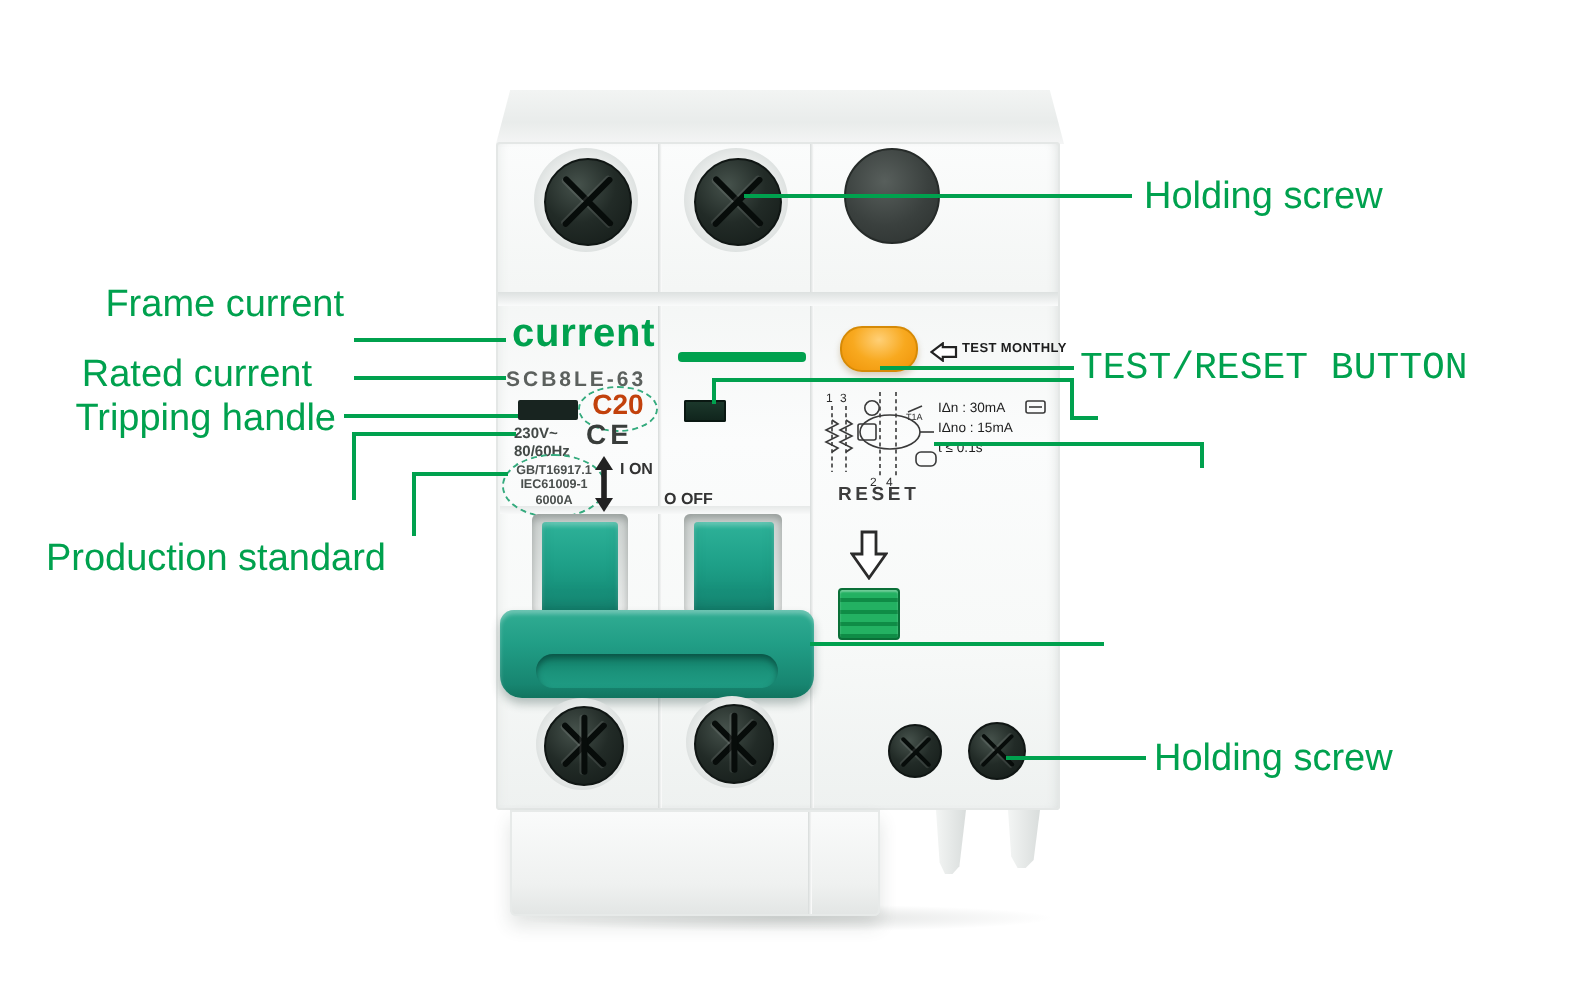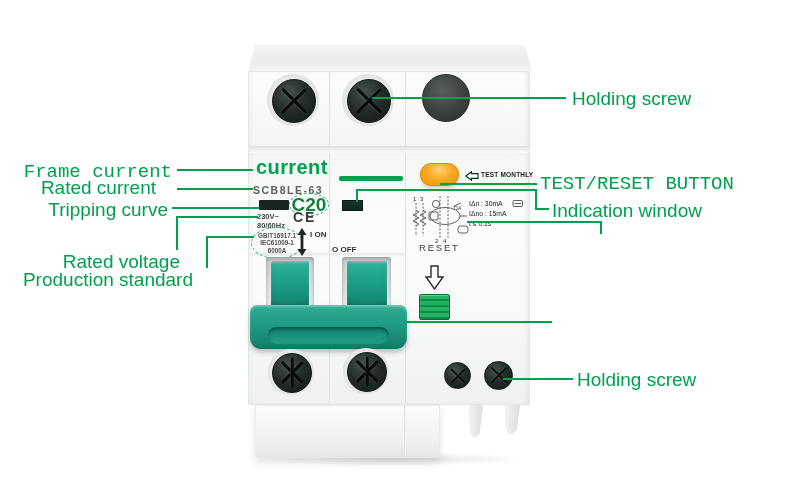--- a/index.html
+++ b/index.html
@@ -57,36 +57,36 @@
     box-shadow:0 3px 5px rgba(30,60,52,.30), inset 0 2px 2px rgba(255,255,255,.30);}
   .handle-grip{border-radius:9px;
     background:linear-gradient(180deg,#117c66,#1b937b 55%,#1f9c84);
     box-shadow:inset 0 2px 3px rgba(4,50,42,.55);}
 
   
   .brand{left:256px;top:157px;font-size:20px;font-weight:700;color:#00a14e;letter-spacing:.4px;}
   .model{left:253px;top:184px;font-size:10.5px;font-weight:700;color:#5c615e;letter-spacing:1.5px;text-align:right;}
   .trip-bar{left:259px;top:200px;width:30px;height:10px;background:#182420;border-radius:1px;}
   .c20{left:289px;top:193px;width:38px;height:21px;border:1.5px dashed #35ab7e;border-radius:50%;
-    display:flex;align-items:center;justify-content:center;font-size:19px;font-weight:700;color:#15803d;}
+    display:flex;align-items:flex-start;justify-content:center;font-size:14px;font-weight:700;color:#c2410c;}
   .volt{left:257px;top:213px;font-size:7.5px;font-weight:700;color:#434947;line-height:8.5px;}
   .ce{left:293px;top:209px;font-size:14px;font-weight:700;color:#393d3b;letter-spacing:2px;}
   .standards{left:251px;top:227px;width:50px;height:30px;border:1.5px dashed #35ab7e;border-radius:50%;
     display:flex;flex-direction:column;align-items:center;justify-content:center;
     font-size:6.3px;font-weight:700;color:#4a4f4d;line-height:7.3px;white-space:nowrap;}
   .onlbl{left:310px;top:230px;font-size:8px;font-weight:700;color:#333;}
   .offlbl{left:306px;top:245px;font-size:8px;font-weight:700;color:#333;margin-left:26px;}
   .green-strip{left:339px;top:176px;width:64px;height:5px;background:#00a14e;border-radius:2px;}
   .ind-window{left:342px;top:200px;width:21px;height:11px;border-radius:1px;
     background:linear-gradient(180deg,#1d3a2d,#0f231b);box-shadow:inset 0 0 0 1px #0a1812;}
   .test-btn{left:420px;top:163px;width:37px;height:21px;border-radius:11px;
     background:radial-gradient(ellipse at 50% 28%,#ffd077 0%,#f8a91f 50%,#ef9307 100%);
     border:1px solid #d68a06;box-shadow:0 2px 3px rgba(120,80,10,.25);}
   .tm-lbl{left:481px;top:171px;font-size:6.5px;font-weight:700;color:#1d1d1d;letter-spacing:.2px;}
-  .reset-lbl{left:419px;top:242px;font-size:9.5px;font-weight:400;color:#3d3d3d;letter-spacing:1.8px;}
+  .reset-lbl{left:419px;top:242px;font-size:9.5px;font-weight:700;color:#3d3d3d;letter-spacing:1.8px;}
   .ind-btn{left:419px;top:294px;width:29px;height:24px;border-radius:2px;border:1px solid #0a7038;
     background:repeating-linear-gradient(180deg,#23b162 0 4px,#0f8c46 4px 6px);
     box-shadow:inset 0 1px 1px rgba(255,255,255,.35);}
 
   svg text{font-family:"Liberation Sans",sans-serif;}
 </style>
 </head>
 <body>
 
 <div class="stage">
@@ -203,48 +203,46 @@
   <div class="abs screw" style="left:484px;top:361px;width:27px;height:27px;">
       <i class="r45"></i>
       <i class="r135"></i>
     </div>
 
   <div class="abs bottom-block"></div>
   <div class="abs seam-v" style="left:404px;top:406px;height:51px;"></div>
   <div class="abs prong" style="left:468px;top:405px;width:15px;height:32px;clip-path:polygon(0 0,100% 0,78% 88%,55% 100%,30% 100%,12% 82%);"></div>
   <div class="abs prong" style="left:504px;top:405px;width:16px;height:29px;clip-path:polygon(0 0,100% 0,80% 86%,55% 100%,30% 100%,10% 80%);"></div>
 
-  <div class="lbl r" style="left:20px;top:162px;width:152px;font-family:Liberation Mono, monospace;">Frame current</div>
+  <div class="lbl r" style="left:20px;top:142px;width:152px;">Frame current</div>
   <div class="ln h" style="left:177px;top:169px;width:76px;"></div>
 
   <div class="lbl r" style="left:4px;top:177px;width:152px;">Rated current</div>
   <div class="ln h" style="left:177px;top:188px;width:76px;"></div>
 
-  <div class="lbl r" style="left:16px;top:199px;width:152px;">Tripping curve</div>
+  <div class="lbl r" style="left:16px;top:199px;width:152px;">Tripping handle</div>
   <div class="ln h" style="left:172px;top:207px;width:87px;"></div>
 
-  <div class="lbl r" style="left:20px;top:251px;width:160px;">Rated voltage</div>
   <div class="ln h" style="left:176px;top:216px;width:82px;"></div>
   <div class="ln v" style="left:176px;top:216px;height:34px;"></div>
 
   <div class="lbl r" style="left:8px;top:269px;width:185px;">Production standard</div>
   <div class="ln h" style="left:206px;top:236px;width:48px;"></div>
   <div class="ln v" style="left:206px;top:236px;height:32px;"></div>
 
   <div class="ln h" style="left:372px;top:97px;width:194px;"></div>
   <div class="lbl" style="left:572px;top:88px;">Holding screw</div>
 
   <div class="ln h" style="left:440px;top:183px;width:97px;"></div>
   <div class="lbl" style="left:540px;top:174px;font-family:Liberation Mono, monospace;">TEST/RESET BUTTON</div>
 
   <div class="ln v" style="left:356px;top:189px;height:13px;"></div>
   <div class="ln h" style="left:356px;top:189px;width:181px;"></div>
   <div class="ln v" style="left:535px;top:189px;height:21px;"></div>
   <div class="ln h" style="left:535px;top:208px;width:14px;"></div>
-  <div class="lbl" style="left:552px;top:200px;">Indication window</div>
 
   <div class="ln h" style="left:467px;top:221px;width:135px;"></div>
   <div class="ln v" style="left:600px;top:221px;height:13px;"></div>
 
   <div class="ln h" style="left:405px;top:321px;width:147px;"></div>
 
   <div class="ln h" style="left:503px;top:378px;width:70px;"></div>
   <div class="lbl" style="left:577px;top:369px;">Holding screw</div>
 
 </div>

